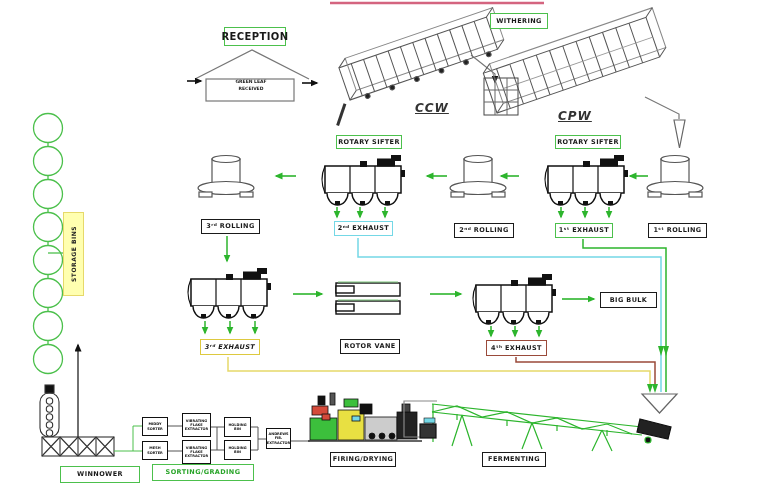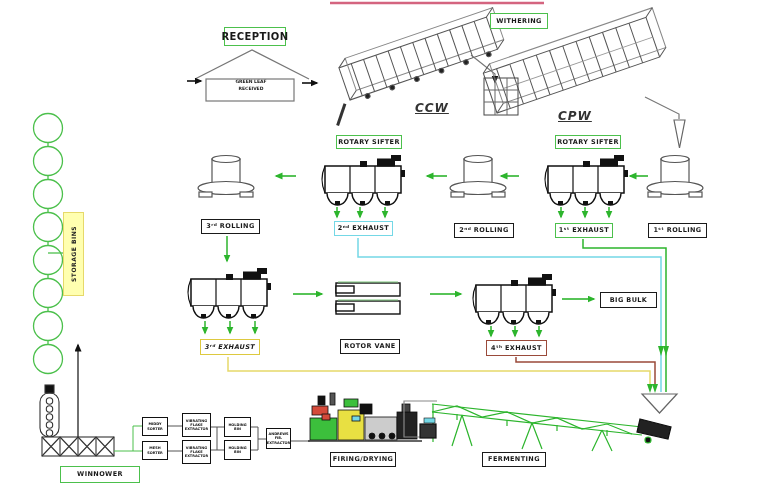--- a/index.html
+++ b/index.html
@@ -261,20 +261,21 @@
   <div class="lbl" style="left:648px;top:223px;width:59px;height:15px">1ˢᵗ ROLLING</div>
 
   <div class="vert" style="left:63px;top:212px;width:21px;height:84px">STORAGE BINS</div>
 
   <div class="lbl y" style="left:200px;top:339px;width:60px;height:16px">3ʳᵈ EXHAUST</div>
   <div class="lbl" style="left:340px;top:339px;width:60px;height:15px">ROTOR VANE</div>
   <div class="lbl r" style="left:486px;top:340px;width:61px;height:16px">4ᵗʰ EXHAUST</div>
   <div class="lbl" style="left:600px;top:292px;width:57px;height:16px">BIG BULK</div>
 
   <div class="lbl g" style="left:60px;top:466px;width:80px;height:17px">WINNOWER</div>
+  <div class="lbl g gt" style="left:152px;top:464px;width:102px;height:17px">SORTING/GRADING</div>
   <div class="lbl" style="left:330px;top:452px;width:66px;height:15px">FIRING/DRYING</div>
   <div class="lbl" style="left:482px;top:452px;width:64px;height:15px">FERMENTING</div>
 
   <div class="tb" style="left:142px;top:417px;width:26px;height:19px">MIDDY
 SORTER</div>
   <div class="tb" style="left:142px;top:441px;width:26px;height:19px">MESH
 SORTER</div>
   <div class="tb" style="left:182px;top:413px;width:29px;height:24px">VIBRATING
 FLAKE
 EXTRACTOR</div>

